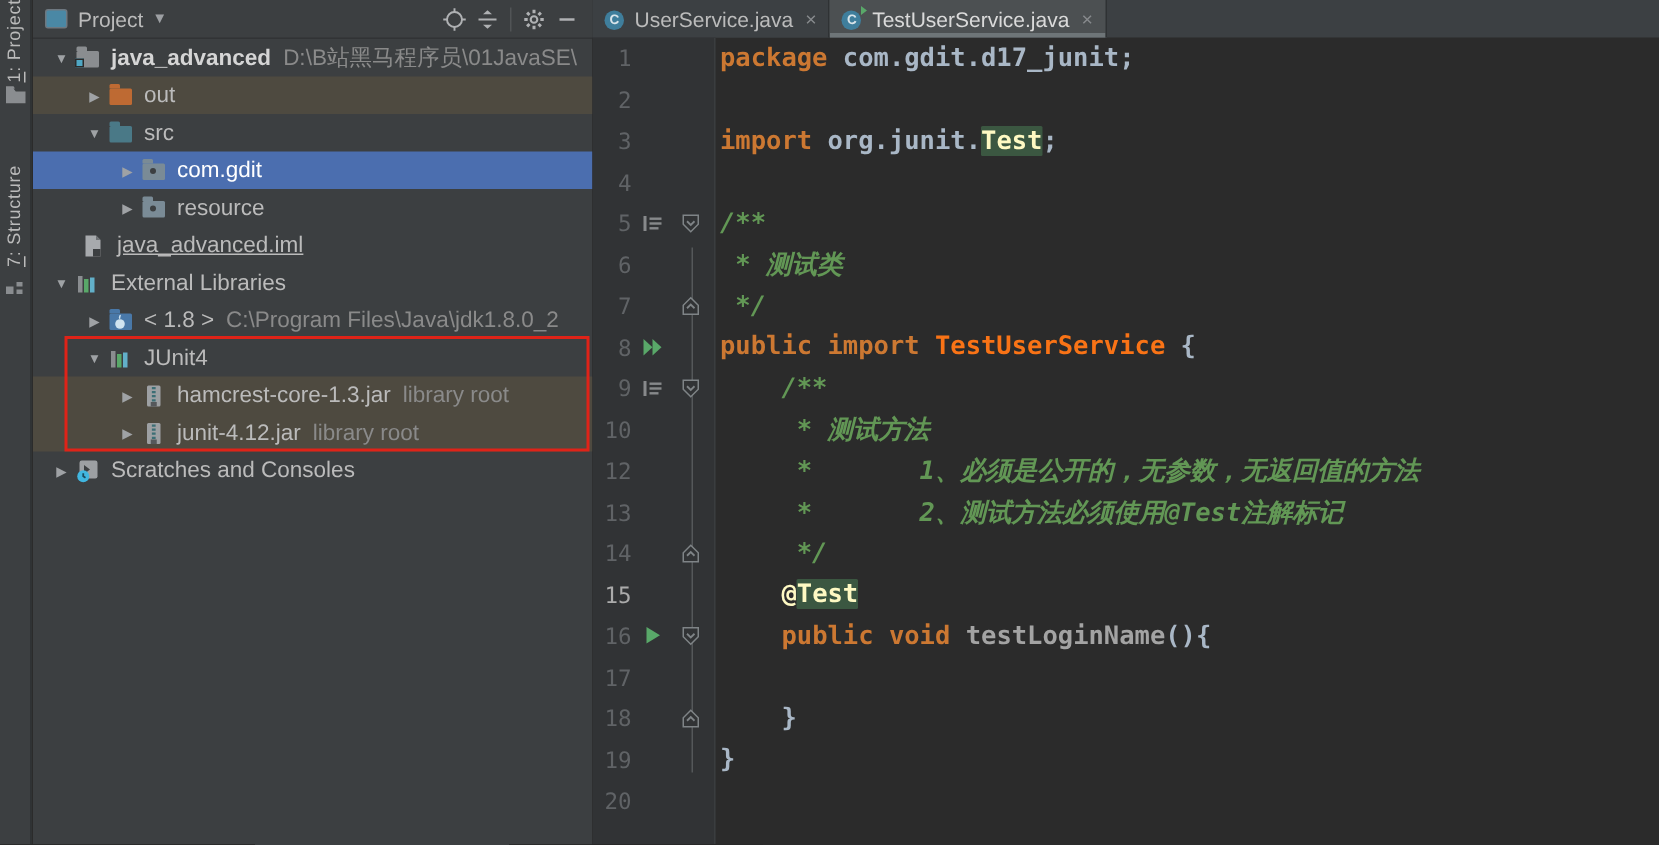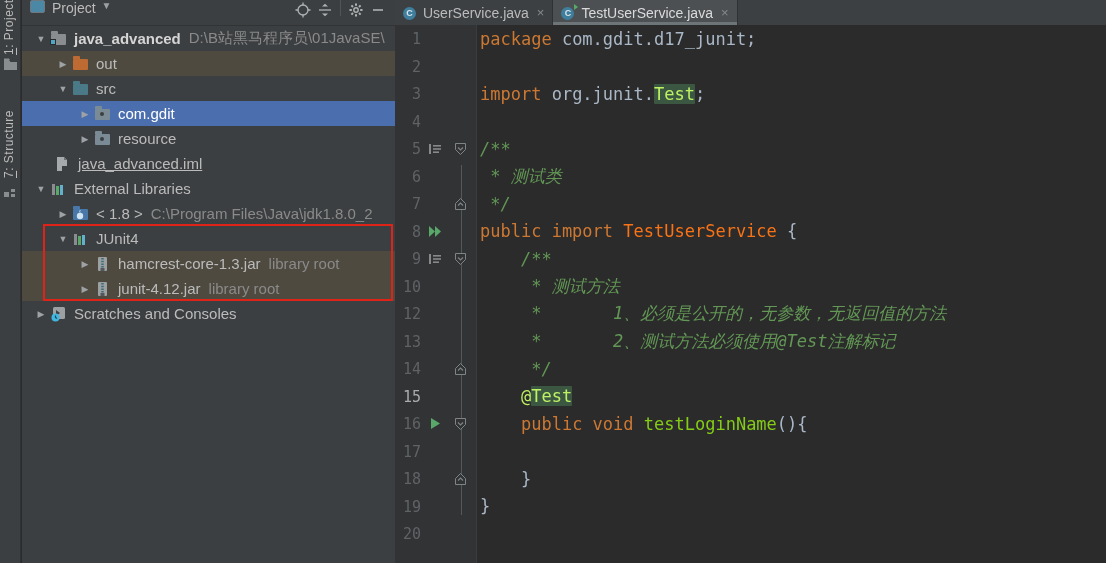--- a/index.html
+++ b/index.html
@@ -9,21 +9,21 @@
 
   
   .stripe{position:absolute;left:0;top:0;width:21px;height:563px;background:#3C3F41;border-right:1px solid #2F3234;}
   .vlabel{position:absolute;left:2px;writing-mode:vertical-rl;transform:rotate(180deg);
           font-size:12px;color:#BBBBBB;white-space:nowrap;letter-spacing:.5px;}
   .vlabel .mn{text-decoration:underline;}
   .sicon{position:absolute;left:3px;}
 
   
   .panel{position:absolute;left:22px;top:0;width:373px;height:563px;background:#3C3F41;}
-  .phead{height:26px;display:flex;align-items:flex-start;padding:0 6px 0 8px;border-bottom:1px solid #313335;color:#BBBBBB;font-size:14px;}
+  .phead{height:26px;display:flex;align-items:center;padding:0 6px 0 8px;border-bottom:1px solid #313335;color:#BBBBBB;font-size:14px;}
   .phead .twicon{width:15px;height:13px;background:#4A88A5;border:1px solid #6E7880;border-radius:2px;margin-right:7px;}
   .phead .chev{color:#9DA0A3;font-size:10px;margin-left:6px;}
   .phead .spacer{flex:1;}
   .hbtn{width:22px;height:20px;display:flex;align-items:center;justify-content:center;color:#AFB1B3;}
   .hsep{width:1px;height:16px;background:#515456;margin:0 4px;}
 
   .tree{position:absolute;left:0;top:26px;width:373px;}
   .trow{height:25px;display:flex;align-items:center;font-size:15px;color:#BBBBBB;white-space:nowrap;overflow:hidden;}
   .trow.hov{background:#4E4A40;}
   .trow.sel{background:#4B6EAF;color:#FFFFFF;}
@@ -53,28 +53,28 @@
   .tab .cls-ic .runov{position:absolute;right:-2px;top:-1px;width:0;height:0;border-left:4px solid #59A869;border-top:3px solid transparent;border-bottom:3px solid transparent;}
   .tab .x{margin-left:8px;color:#878A8D;font-size:13px;}
 
   .codewrap{position:absolute;left:0;top:25px;width:711px;height:538px;overflow:hidden;
             font-family:"DejaVu Sans Mono","Liberation Mono",monospace;font-size:17px;}
   .gutterbg{position:absolute;left:0;top:0;width:82px;height:538px;background:#313335;border-right:1px solid #3A3D3F;}
   .cline{position:relative;height:27.5px;display:flex;align-items:center;}
   .lnum{width:26px;flex:0 0 26px;text-align:right;color:#606366;font-size:15px;padding-top:1px;}
   .gico{width:28px;flex:0 0 28px;display:flex;justify-content:center;align-items:center;}
   .gfold{width:22px;flex:0 0 22px;display:flex;justify-content:center;align-items:center;}
-  .ctext{padding-left:9px;white-space:pre;color:#A9B7C6;}
+  .ctext{padding-left:9px;white-space:pre;color:#A9B7C6;font-weight:bold;}
   .cline.cur .lnum{color:#ABABAB;}
   .tok-kw{color:#CC7832;}
   .tok-pl{color:#A9B7C6;}
   .tok-cm{color:#629755;font-style:italic;}
-  .tok-ann{color:#bef264;text-align:center;}
+  .tok-ann{color:#fef9c3;text-align:center;}
   .tok-cls{color:#f97316;}
-  .tok-mth{color:#84cc16;}
+  .tok-mth{color:#a3a3a3;}
   .hlbg{background:#3B5741;border-radius:1px;}
   .foldline{position:absolute;left:66px;top:140px;width:1px;height:350px;background:#55585A;}
 </style>
 </head>
 <body>
 
 <div class="app">
 
   <div class="stripe">
     <div class="vlabel" style="top:3px;height:52px;"><span class="mn">1</span><span>: Project</span></div>

